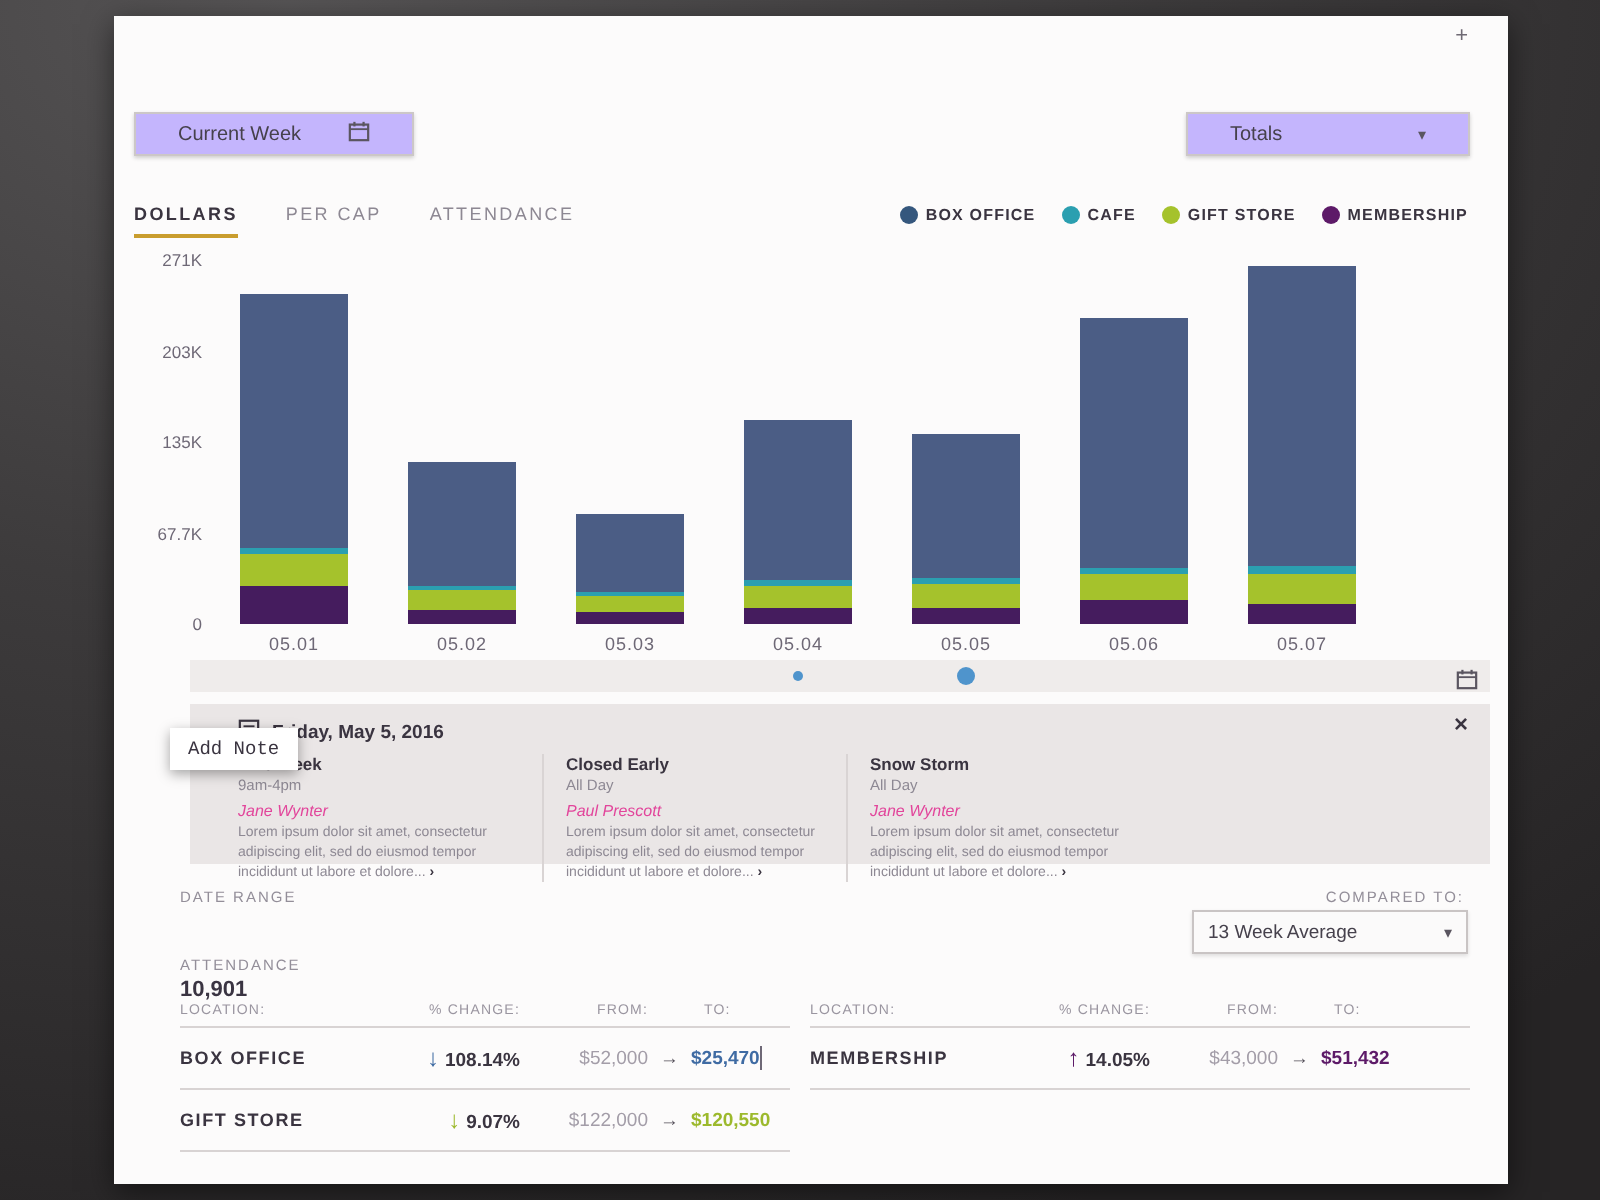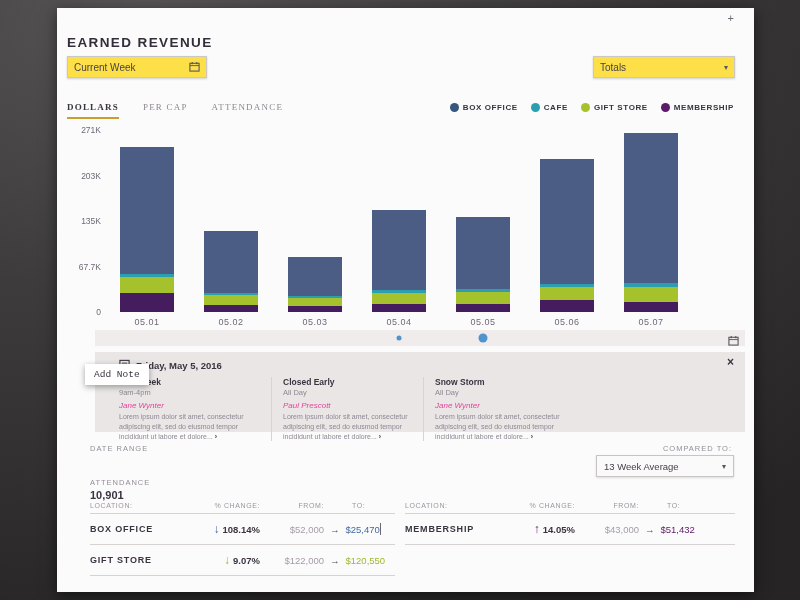--- a/index.html
+++ b/index.html
@@ -11,30 +11,30 @@
     position:relative;width:800px;height:600px;
     background:radial-gradient(120% 110% at 18% 0%, #565455 0%, #3d3b3c 45%, #262425 100%);
   }
   .card{
     position:absolute;left:57px;top:8px;width:697px;height:584px;
     background:#fcfbfb;box-shadow:0 4px 14px rgba(0,0,0,.5);
   }
   .plus{position:absolute;right:20px;top:4px;font-size:11px;color:#6f6a74;cursor:pointer;}
   .title{position:absolute;left:10px;top:27px;font-size:13.5px;font-weight:700;letter-spacing:1.4px;color:#332e39;}
   .select{
-    position:absolute;height:22px;background:#fde047;border:1px solid #ccc7c7;
+    position:absolute;height:22px;background:#c4b5fd;border:1px solid #ccc7c7;
     box-shadow:0 1px 2px rgba(0,0,0,.18);
     display:flex;align-items:center;justify-content:space-between;
-    padding:0 6px;font-size:10px;color:#46414c;cursor:pointer;box-sizing:border-box;
+    padding:0 21px;font-size:10px;color:#46414c;cursor:pointer;box-sizing:border-box;
   }
   .select.period{left:10px;top:48px;width:140px;}
   .select.totals{left:536px;top:48px;width:142px;}
   .chev{font-size:8px;color:#5a5560;}
   
-  .tabs{position:absolute;left:10px;top:94px;display:flex;gap:24px;font-family:Liberation Serif, serif;}
+  .tabs{position:absolute;left:10px;top:94px;display:flex;gap:24px;}
   .tab{font-size:9px;letter-spacing:1.2px;color:#8d8893;padding-bottom:5px;cursor:pointer;}
   .tab.active{color:#3a3440;font-weight:700;border-bottom:2px solid #c99d2e;}
   .legend{position:absolute;right:20px;top:95px;display:flex;gap:13px;align-items:center;}
   .legend-item{display:flex;align-items:center;gap:4px;font-size:8px;font-weight:700;letter-spacing:.6px;color:#3a3440;cursor:pointer;}
   .legend-dot{width:9px;height:9px;border-radius:50%;}
   
   .chart{position:absolute;left:10px;top:122px;width:680px;height:200px;}
   .yaxis{position:absolute;left:0;top:0;width:34px;height:182px;}
   .ytick{position:absolute;right:0;transform:translateY(-50%);font-size:8.5px;color:#6e6876;}
   .plot{position:absolute;left:38px;top:0;width:588px;height:182px;display:flex;}
@@ -94,32 +94,31 @@
   .h-from{min-width:56px;text-align:right;}
   .h-to{margin-left:28px;}
   .trow{display:grid;grid-template-columns:92px 78px 1fr 16px;align-items:center;
     height:30px;border-bottom:1px solid #d8d3d3;font-size:9.5px;cursor:pointer;}
   .loc{font-size:9px;font-weight:700;letter-spacing:.8px;color:#3a3440;}
   .chg{text-align:right;font-weight:700;color:#3a3440;}
   .dir{font-size:12px;font-weight:700;margin-right:3px;}
   .fromto{display:flex;align-items:center;gap:6px;padding-left:8px;}
   .from{min-width:56px;text-align:right;color:#a39da8;}
   .r-arrow{color:#55505a;}
-  .to{font-weight:400;}
+  .to{font-weight:700;}
   .exp-chev{width:6px;height:6px;border-left:1.6px solid #6e6876;border-top:1.6px solid #6e6876;
     transform:rotate(45deg);margin-top:3px;}
 </style>
 </head>
 <body>
 
 <div class="stage">
   <div class="card">
 
     <div class="plus">+</div>
-    <div class="title">EARNED REVENUE</div>
 
     <div class="select period">
       <span>Current Week</span>
       <span>
         <svg width="11" height="11" viewBox="0 0 12 12">
             <rect x="1" y="2.5" width="10" height="8.5" fill="none" stroke="#5a5560" stroke-width="1.2"></rect>
             <line x1="1" y1="5" x2="11" y2="5" stroke="#5a5560" stroke-width="1"></line>
             <line x1="3.5" y1="1" x2="3.5" y2="3.5" stroke="#5a5560" stroke-width="1.2"></line>
             <line x1="8.5" y1="1" x2="8.5" y2="3.5" stroke="#5a5560" stroke-width="1.2"></line>
           </svg>

